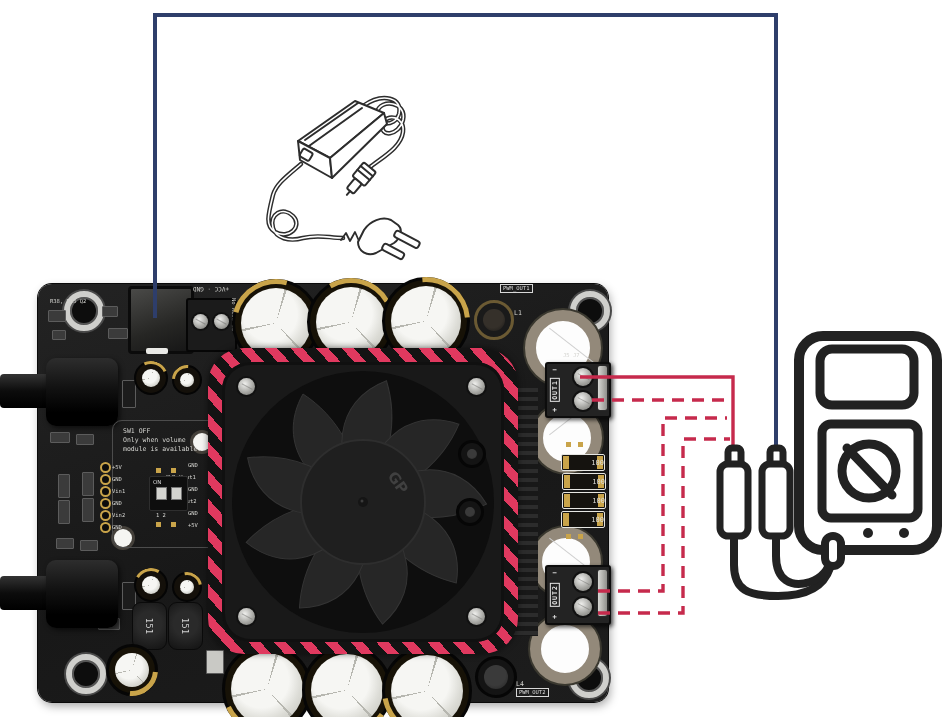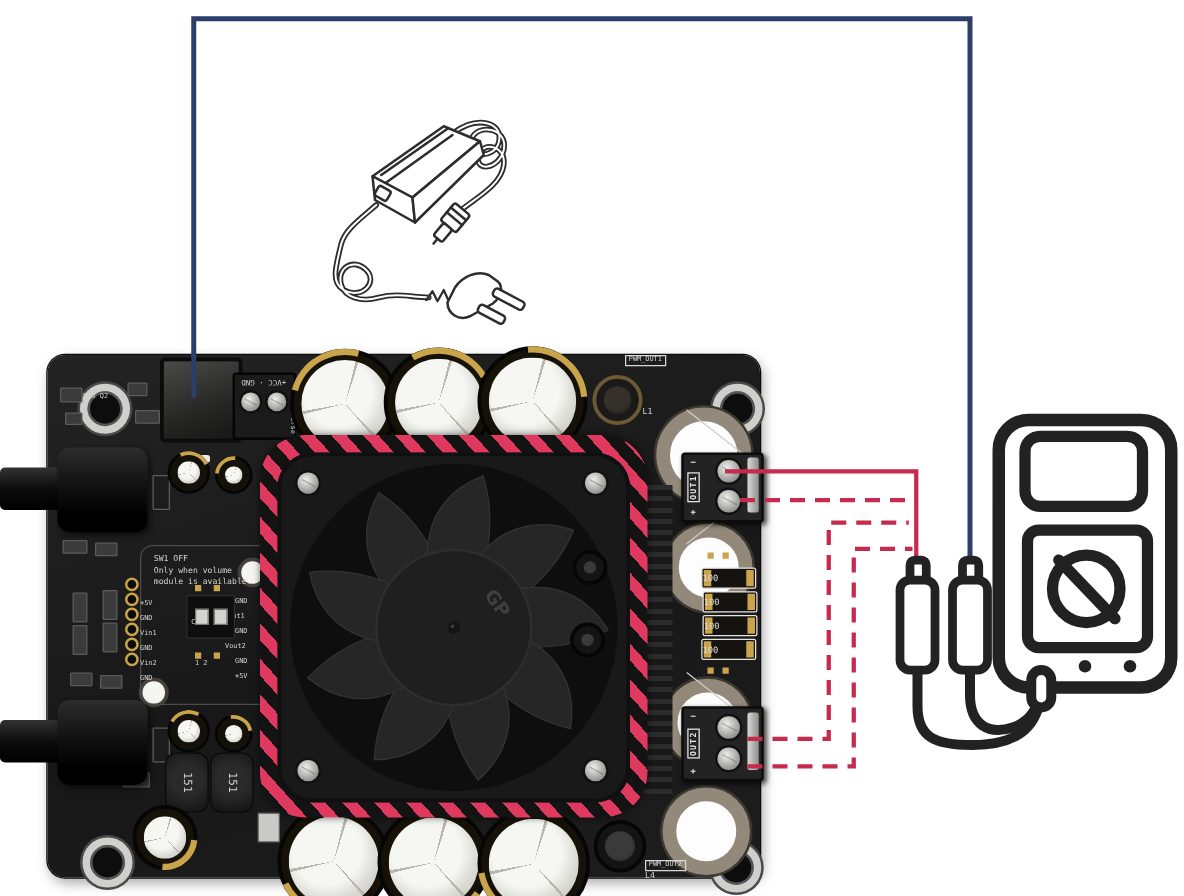--- a/index.html
+++ b/index.html
@@ -7,21 +7,21 @@
           font-family:"DejaVu Sans","Liberation Sans",sans-serif;}
   
   #wires{position:absolute;left:0;top:0;z-index:30;pointer-events:none;}
   .wire-blue{fill:none;stroke:var(--wire-blue);stroke-width:4;}
   .wire-red{fill:none;stroke:var(--wire-red);stroke-width:3.4;}
   .dashed{stroke-dasharray:12 8;}
   
   #board{position:absolute;left:38px;top:284px;width:570px;height:418px;z-index:10;
          background:linear-gradient(160deg,#232323,#181818 55%,#1d1d1d);border-radius:14px;
          box-shadow:0 0 0 1px #0a0a0a, 2px 4px 10px rgba(0,0,0,.35);}
-  .abs{position:absolute;margin-top:16px;}
+  .abs{position:absolute;}
   .silk{color:var(--silk);font-family:"DejaVu Sans Mono","Liberation Mono",monospace;}
   
   .hole-ring{border-radius:50%;background:#0d0d0d;border:6px solid #cfcfcc;box-shadow:0 0 0 2px #4a4a4a, inset 0 0 0 2px #555;}
   .hole-white{border-radius:50%;background:#fdfdfd;border:11px solid #93897a;box-shadow:0 0 0 2px #3a382f;}
   .hole-small{border-radius:50%;background:#f5f5f2;box-shadow:0 0 0 3px #44403a;}
   
   .cap{border-radius:50%;position:absolute;}
   .cap .face{position:absolute;inset:6px;border-radius:50%;
      background:
        conic-gradient(from 18deg, rgba(0,0,0,0) 0 118deg, #b7b7b0 118deg 122deg, rgba(0,0,0,0) 122deg 238deg, #b7b7b0 238deg 242deg, rgba(0,0,0,0) 242deg 356deg, #b7b7b0 356deg),
@@ -38,21 +38,21 @@
   .screw{position:absolute;border-radius:50%;background:radial-gradient(circle at 40% 35%, #f0f0ee, #a9a9a5 55%, #6f6f6b);box-shadow:0 0 0 2px #111;}
   .screw::after{content:'';position:absolute;left:15%;top:46%;width:70%;height:8%;background:#55555266;transform:rotate(28deg);}
   
   .outblock{position:absolute;background:#232323;border:2px solid #0c0c0c;border-radius:3px;box-shadow:2px 2px 4px #000a;}
   .outlabel{position:absolute;left:1px;top:0;bottom:0;width:13px;display:flex;flex-direction:column;align-items:center;justify-content:space-between;
             color:#e8e8e8;font-size:7px;font-weight:bold;padding:2px 0;font-family:"DejaVu Sans Mono",monospace;}
   .outlabel .nm{transform:rotate(-90deg);letter-spacing:1px;font-size:6.5px;border:1px solid #e8e8e8;padding:0 1px;}
   .plate{position:absolute;width:9px;border-radius:2px;background:linear-gradient(90deg,#d8d8d4,#8f8f8b);box-shadow:0 0 0 1px #2a2a2a;}
   
   .res{position:absolute;width:42px;height:15px;background:#15130f;border:1px solid #e6e6e2;border-radius:2px;
-       color:#dfdfda;font-size:7px;display:flex;align-items:center;justify-content:flex-start;font-family:"DejaVu Sans Mono",monospace;}
+       color:#dfdfda;font-size:7px;display:flex;align-items:center;justify-content:flex-end;font-family:"DejaVu Sans Mono",monospace;}
   .res::before,.res::after{content:'';position:absolute;top:1px;bottom:1px;width:6px;background:var(--gold);}
   .res::before{left:1px}.res::after{right:1px}
   .res span{position:relative;z-index:1;}
   
   .ind{position:absolute;width:33px;height:46px;background:radial-gradient(circle at 50% 45%,#2a2a2a 0 40%,#161616 90%);border-radius:9px;
        border:1px solid #0a0a0a;color:#cfcfcf;display:flex;align-items:center;justify-content:center;}
   .ind span{transform:rotate(90deg);font-size:9px;font-family:"DejaVu Sans Mono",monospace;}
   
   .rca-body{position:absolute;width:72px;height:68px;background:linear-gradient(180deg,#2d2d2d,#111 45%,#000 80%);border-radius:10px;box-shadow:2px 2px 5px #0009;}
   .rca-shaft{position:absolute;width:52px;height:34px;background:linear-gradient(180deg,#333,#0c0c0c 50%,#000);border-radius:4px 0 0 4px;}

